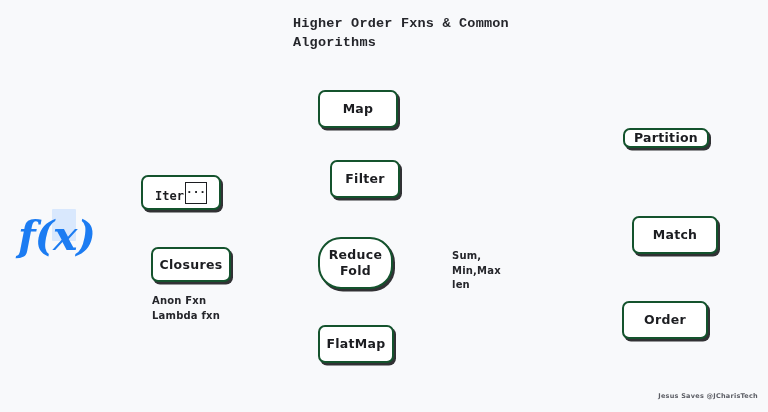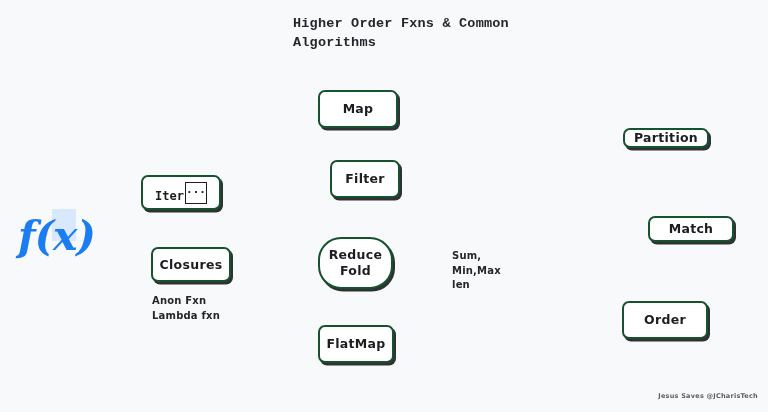--- a/index.html
+++ b/index.html
@@ -188,19 +188,19 @@
 Fold</div>
 
   <div class="note" style="left:444px; top:249px;margin-left:8px;">Sum,
 Min,Max
 len</div>
 
   <div class="node" style="left:318px; top:325px; width:76px; height:38px;">FlatMap</div>
 
   <div class="node" style="left:623px; top:128px; width:86px; height:20px;">Partition</div>
 
-  <div class="node" style="left:648px; top:216px; width:86px; height:26px;">Match</div>
+  <div class="node" style="left:632px; top:216px; width:86px; height:38px;">Match</div>
 
   <div class="node" style="left:622px; top:301px; width:86px; height:38px;">Order</div>
 
   <div class="signature">Jesus Saves @JCharisTech</div>
 
 </div>
 
 </body></html>

